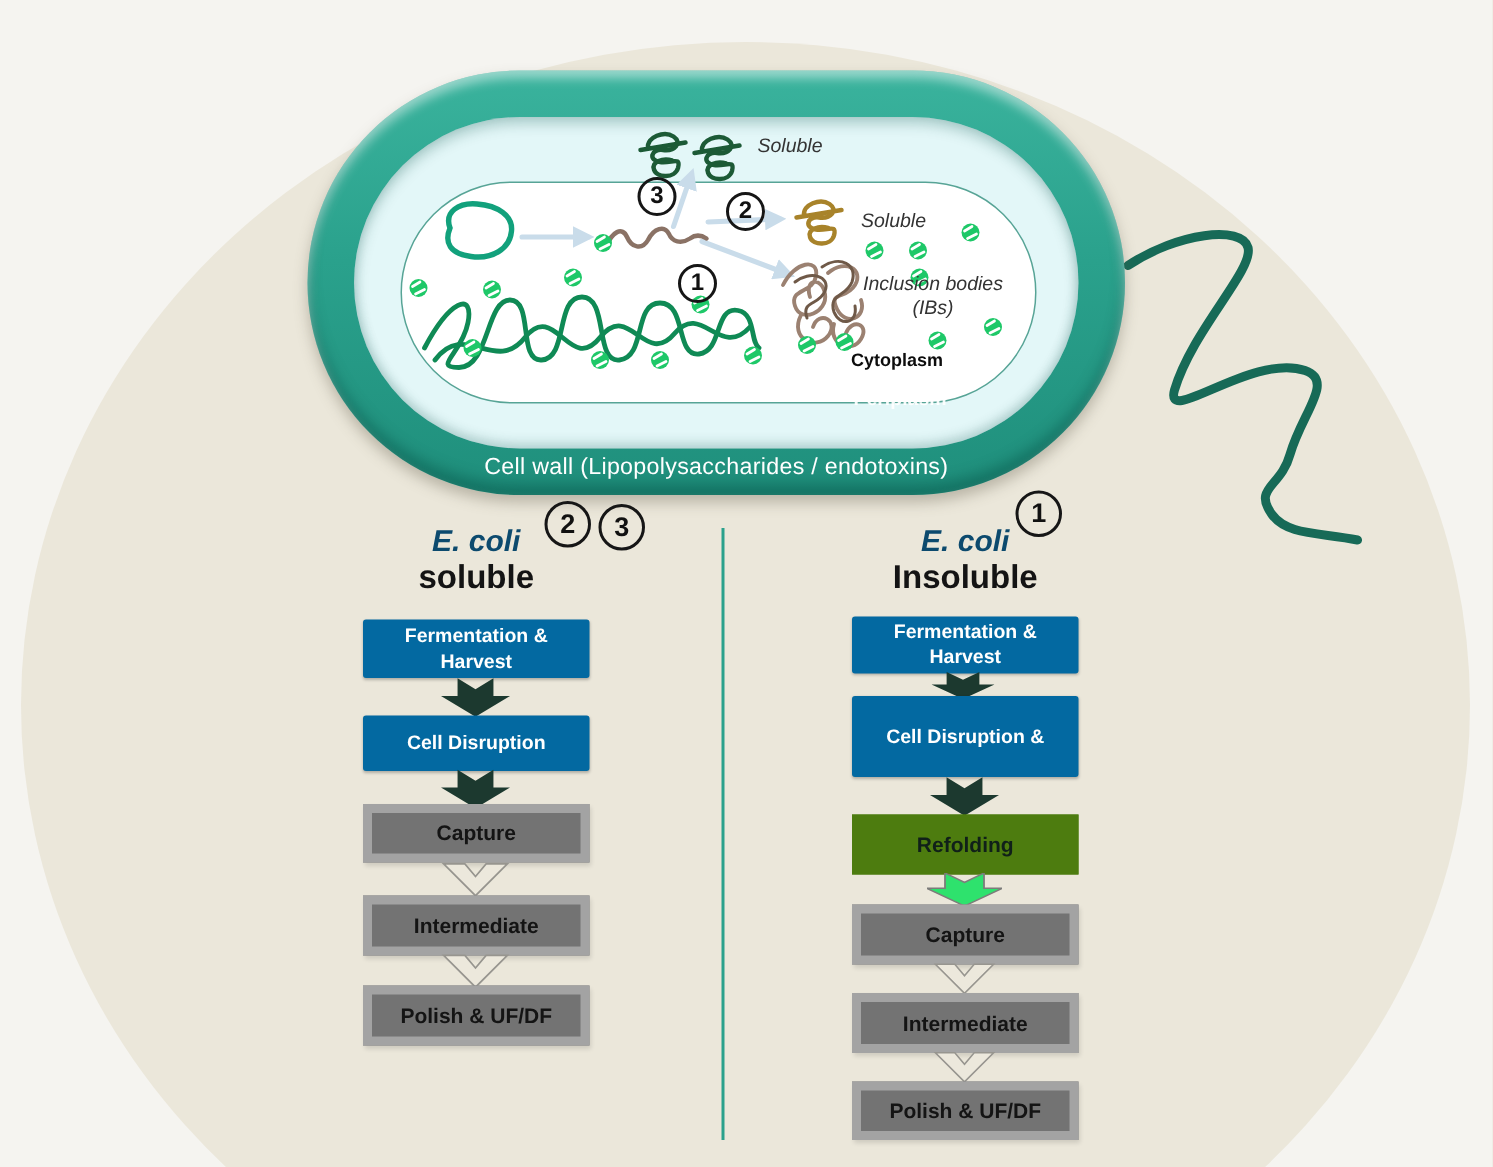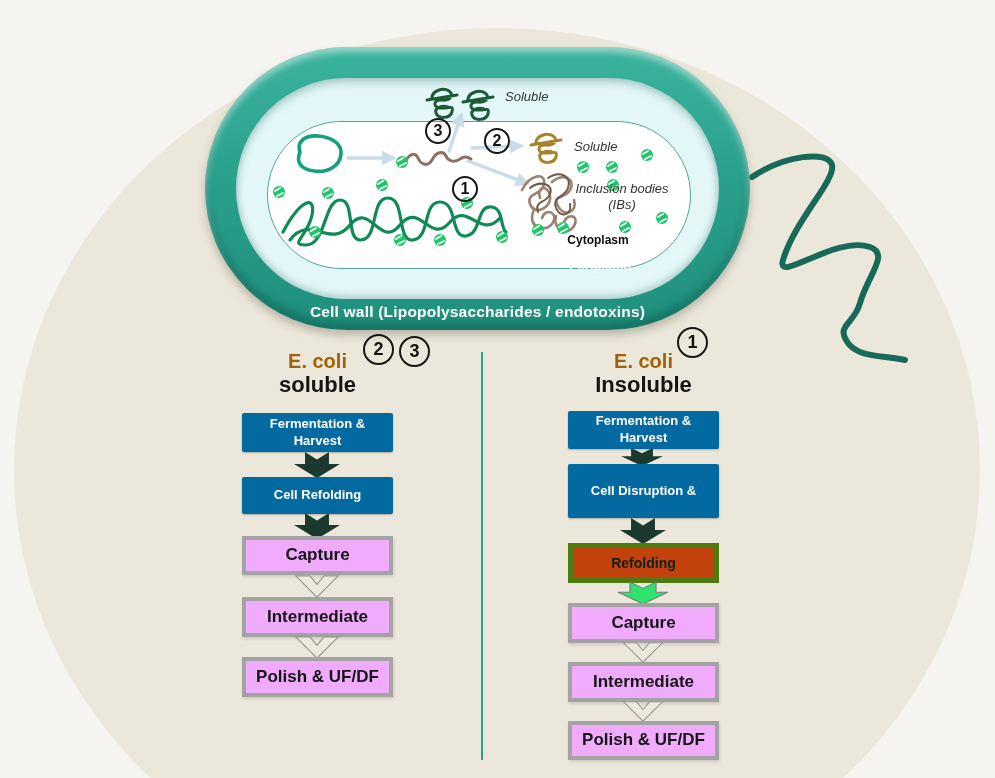--- a/index.html
+++ b/index.html
@@ -34,45 +34,45 @@
   .cell-art{position:absolute;left:200px;top:40px;width:600px;height:300px;}
   .flagellum-svg{position:absolute;left:740px;top:150px;width:180px;height:220px;}
 
   .lbl-italic{position:absolute;font-style:italic;font-size:13px;color:#333;}
   .lbl-ib{text-align:center;width:118px;line-height:1.2;white-space:pre-line;}
   .lbl-cytoplasm{position:absolute;left:550px;top:233px;width:96px;text-align:center;
     font-weight:bold;font-size:12px;color:#0d0d0d;}
   .lbl-periplasm{position:absolute;left:558px;top:258px;width:84px;text-align:center;
     font-weight:bold;font-size:13px;color:rgba(255,255,255,.93);}
   .lbl-cellwall{position:absolute;left:205px;top:303px;width:545px;text-align:center;
-    font-weight:bold;font-size:15.5px;color:#ffffff;letter-spacing:.2px;}
+    font-weight:normal;font-size:15.5px;color:#ffffff;letter-spacing:.2px;}
 
   .num-circle{
     position:absolute;width:26px;height:26px;border:2px solid #161616;border-radius:50%;
     display:flex;align-items:center;justify-content:center;
     font-weight:bold;font-size:16px;color:#111;box-sizing:border-box;background:transparent;
   }
   .badge{width:31px;height:31px;font-size:18px;border-width:2.2px;}
 
   
-  .ecoli-title{position:absolute;width:151px;text-align:center;
-    font-weight:bold;font-size:20px;color:#a16207;}
+  .ecoli-title{position:absolute;width:151px;text-align:center;font-style:italic;
+    font-weight:bold;font-size:20px;color:#0c4a6e;}
   .ecoli-sub{position:absolute;width:151px;text-align:center;font-weight:bold;
     font-size:22px;color:#141414;}
   .divider{position:absolute;left:481px;top:352px;width:2px;height:408px;background:#2aa18c;}
 
   .fbox{
     position:absolute;width:151px;box-sizing:border-box;
     display:flex;flex-direction:column;align-items:center;justify-content:center;
     text-align:center;font-weight:bold;font-size:13px;line-height:1.3;white-space:pre-line;
   }
   .fbox.dark{background:#0369a1;color:#fff;border-radius:2px;box-shadow:0 1px 2px rgba(0,0,0,.25);}
-  .fbox.light{background:#f0abfc;border:4px solid #a3a3a3;color:#141414;font-size:17px;
+  .fbox.light{background:#737373;border:6px solid #a3a3a3;color:#141414;font-size:14px;
     box-shadow:1px 2px 3px rgba(0,0,0,.12);}
-  .fbox.green{background:#c2410c;border:5px solid #4d7c0f;color:#102019;font-size:14px;}
+  .fbox.green{background:#4d7c0f;border:1px solid #4d7c0f;color:#102019;font-size:14px;}
   .step-sub{color:#2ee26d;}
 
   .flow-arrow{position:absolute;display:block;}
   .dark-arr use{fill:#1c392f;}
   .green-arr use{fill:#2ee26d;stroke:#7c7c7a;stroke-width:1.2;}
   .open-arr use{fill:#ece8dc;stroke:#97958f;stroke-width:1.3;}
 </style>
 </head>
 <body>
 
@@ -171,21 +171,21 @@
 <div class="num-circle badge" style="left:363px;top:334px">2</div>
 <div class="num-circle badge" style="left:399px;top:336px">3</div>
 <div class="ecoli-title" style="left:242px;top:350px">E. coli</div>
 <div class="ecoli-sub" style="left:242px;top:372px">soluble</div>
 
 <div class="fbox dark" style="left:242px;top:413px;height:39px">Fermentation &amp;
 Harvest</div>
 <svg class="flow-arrow dark-arr" style="left:294px;top:452px" width="46" height="26" viewBox="0 0 50 28">
     <use href="#arr-block"></use>
   </svg>
-<div class="fbox dark" style="left:242px;top:477px;height:37px">Cell Refolding</div>
+<div class="fbox dark" style="left:242px;top:477px;height:37px">Cell Disruption</div>
 <svg class="flow-arrow dark-arr" style="left:294px;top:513px" width="46" height="26" viewBox="0 0 50 28">
     <use href="#arr-block"></use>
   </svg>
 <div class="fbox light" style="left:242px;top:536px;height:39px">Capture</div>
 <svg class="flow-arrow open-arr" style="left:293px;top:575px" width="48" height="23" viewBox="0 0 50 26">
     <use href="#arr-open"></use>
   </svg>
 <div class="fbox light" style="left:242px;top:597px;height:40px">Intermediate</div>
 <svg class="flow-arrow open-arr" style="left:293px;top:636px" width="48" height="23" viewBox="0 0 50 26">
     <use href="#arr-open"></use>

